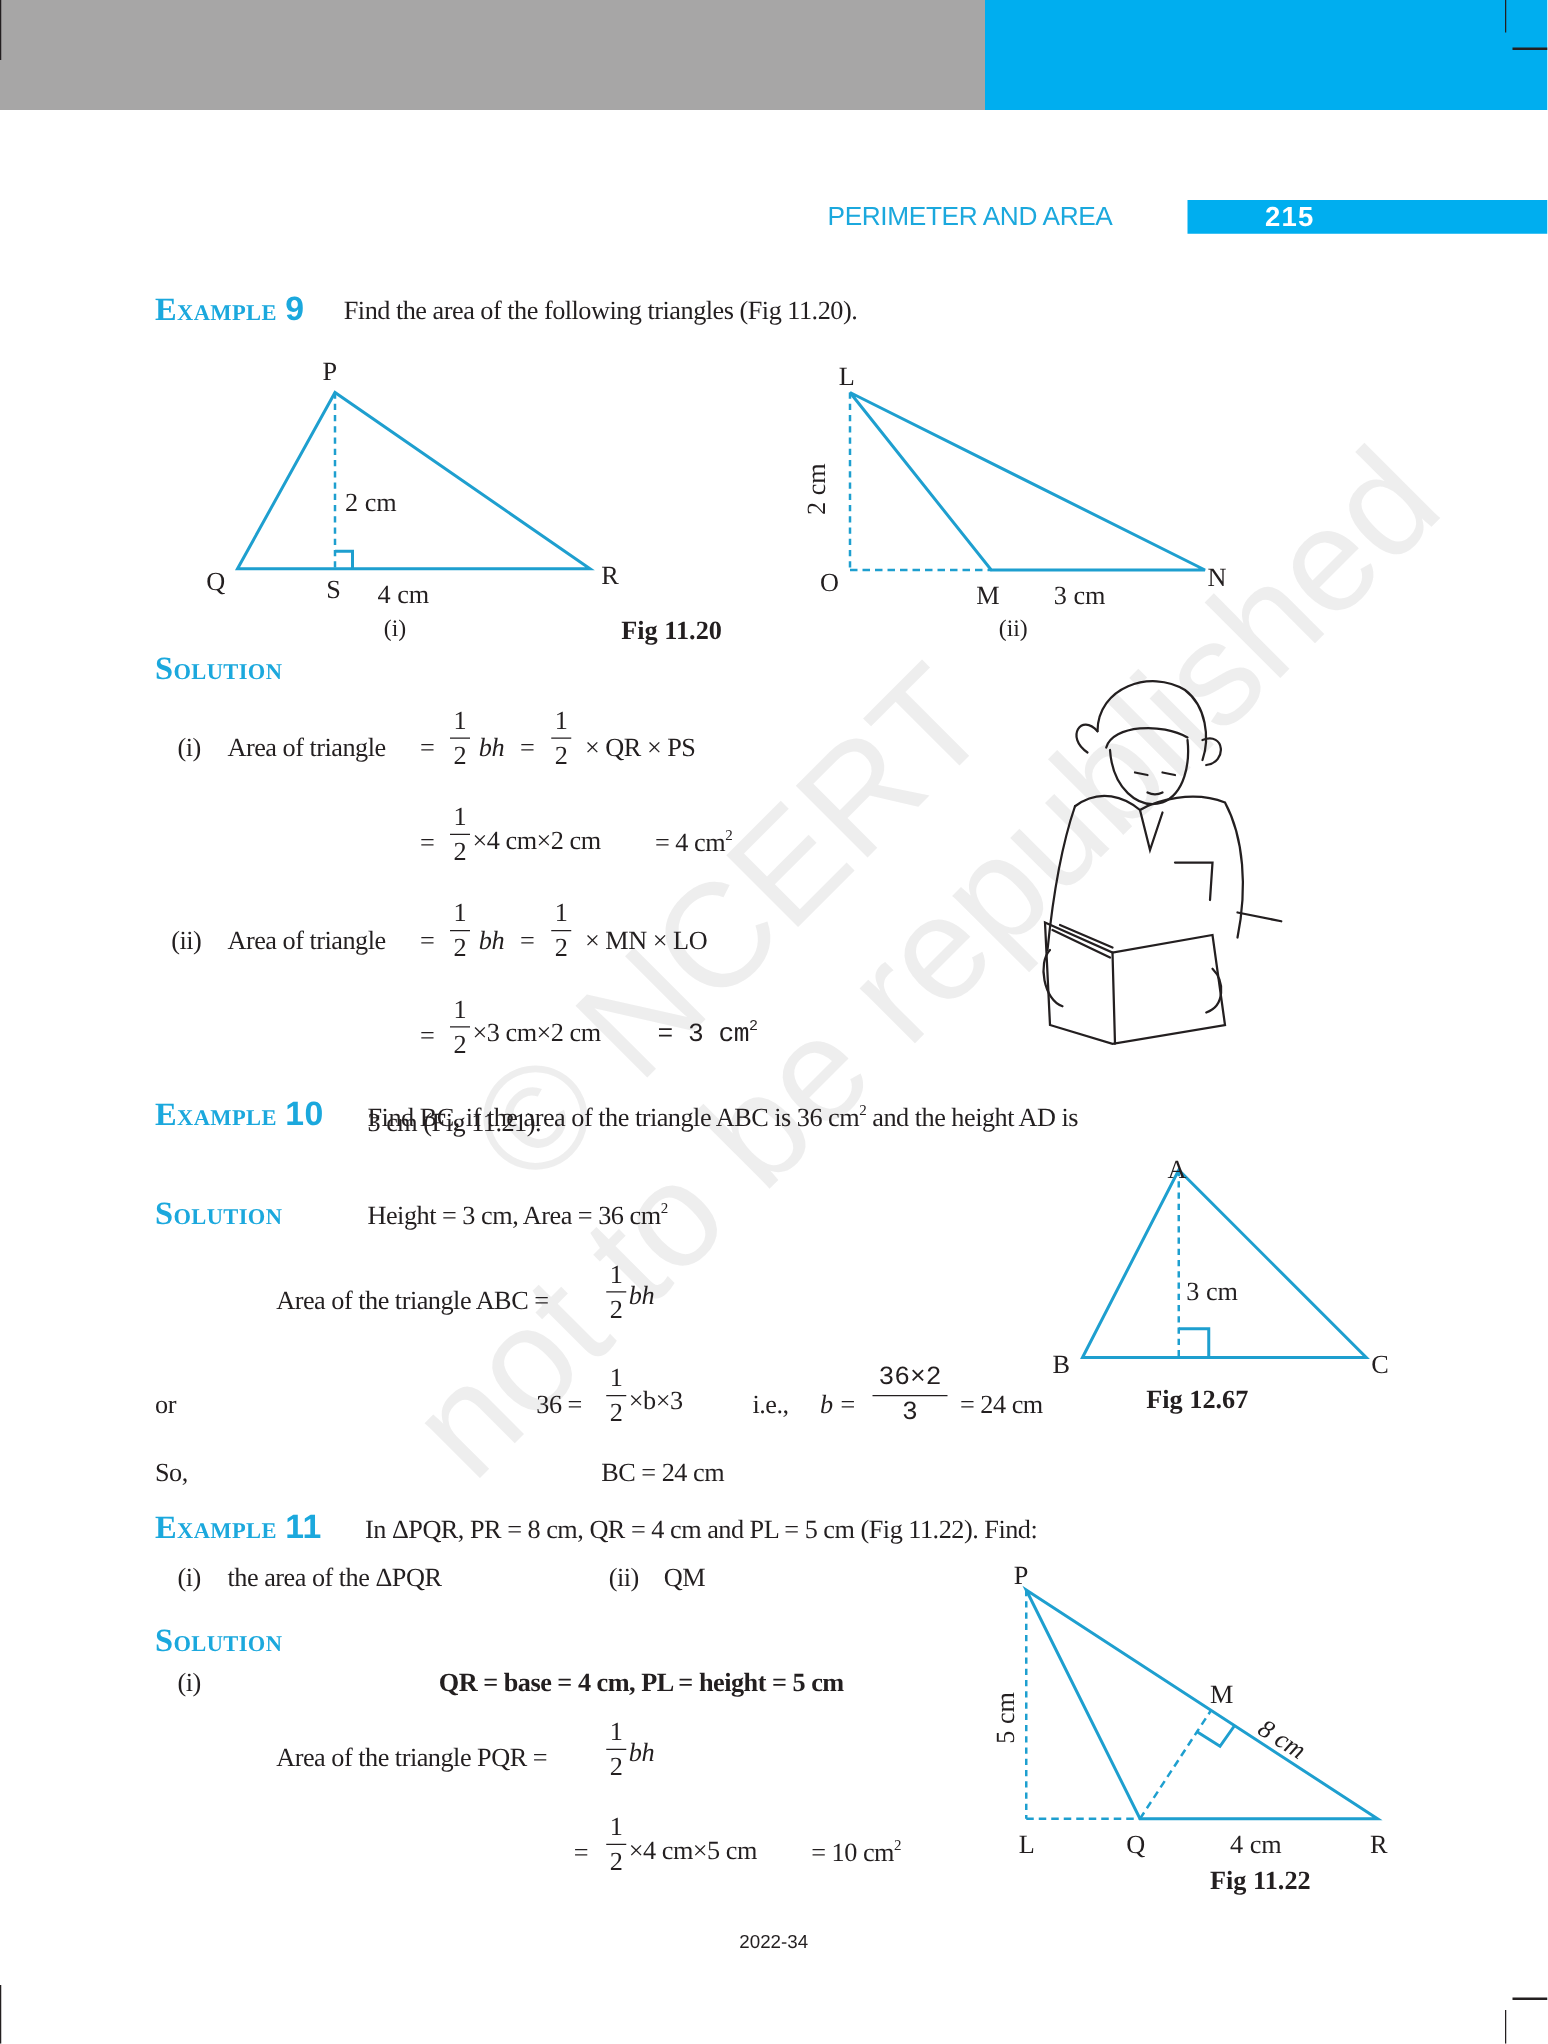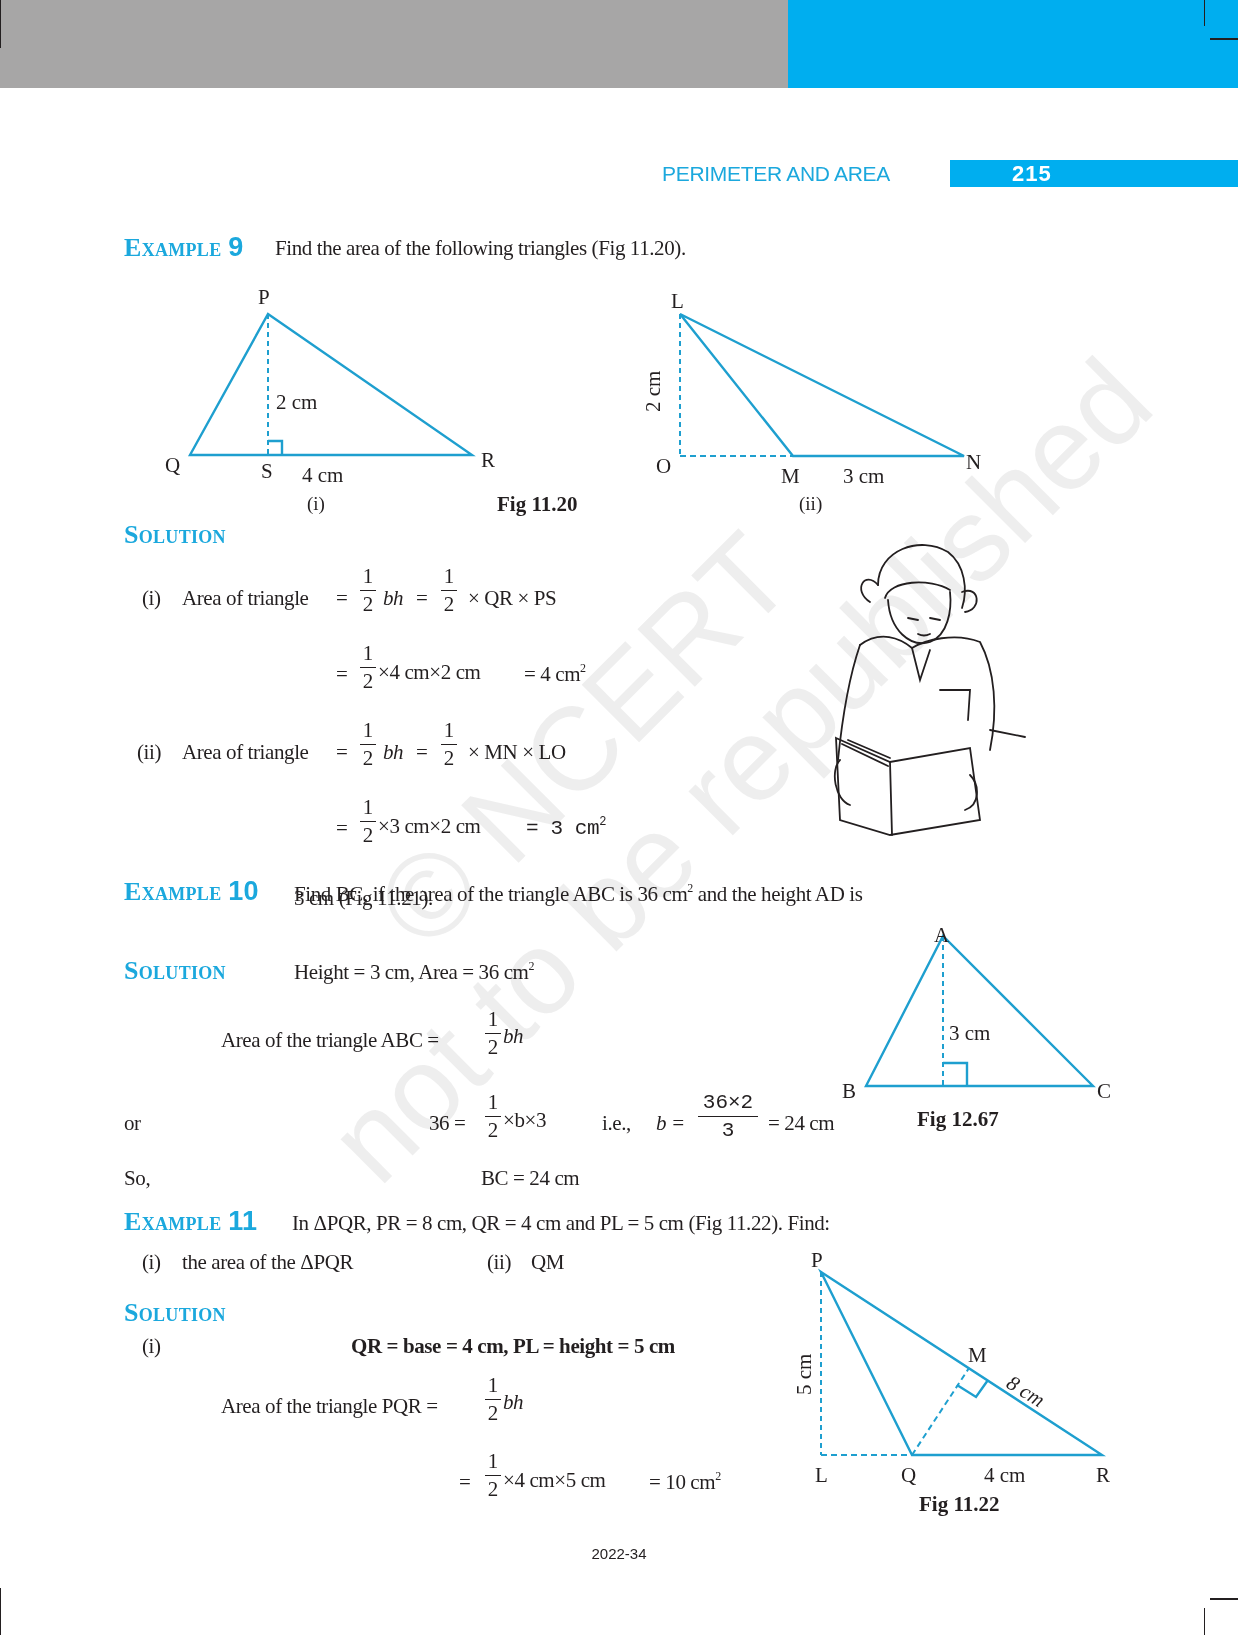--- a/index.html
+++ b/index.html
@@ -255,15 +255,15 @@
 <span class="t" style="left:649px;top:1472px;"><span>= 10 cm</span><sup>2</sup></span>
 
 <span class="lbl" style="left:811px;top:1250px;">P</span>
 <span class="lbl" style="left:815px;top:1465px;">L</span>
 <span class="lbl" style="left:901px;top:1465px;">Q</span>
 <span class="lbl" style="left:1096px;top:1465px;">R</span>
 <span class="lbl" style="left:968px;top:1345px;">M</span>
 <span class="lbl" style="left:794px;top:1395px;transform:rotate(-90deg);transform-origin:left top;">5 cm</span>
 <span class="lbl" style="left:1014px;top:1372px;transform:rotate(32deg);transform-origin:left top;font-style:italic;">8 cm</span>
 <span class="lbl" style="left:984px;top:1465px;">4 cm</span>
-<span class="figcap" style="left:919px;top:1494px;">Fig 11.22</span>
+<span class="figcap" style="left:968px;top:1494px;">Fig 11.22</span>
 
 <div class="footer">2022-34</div>
 
 </body></html>

